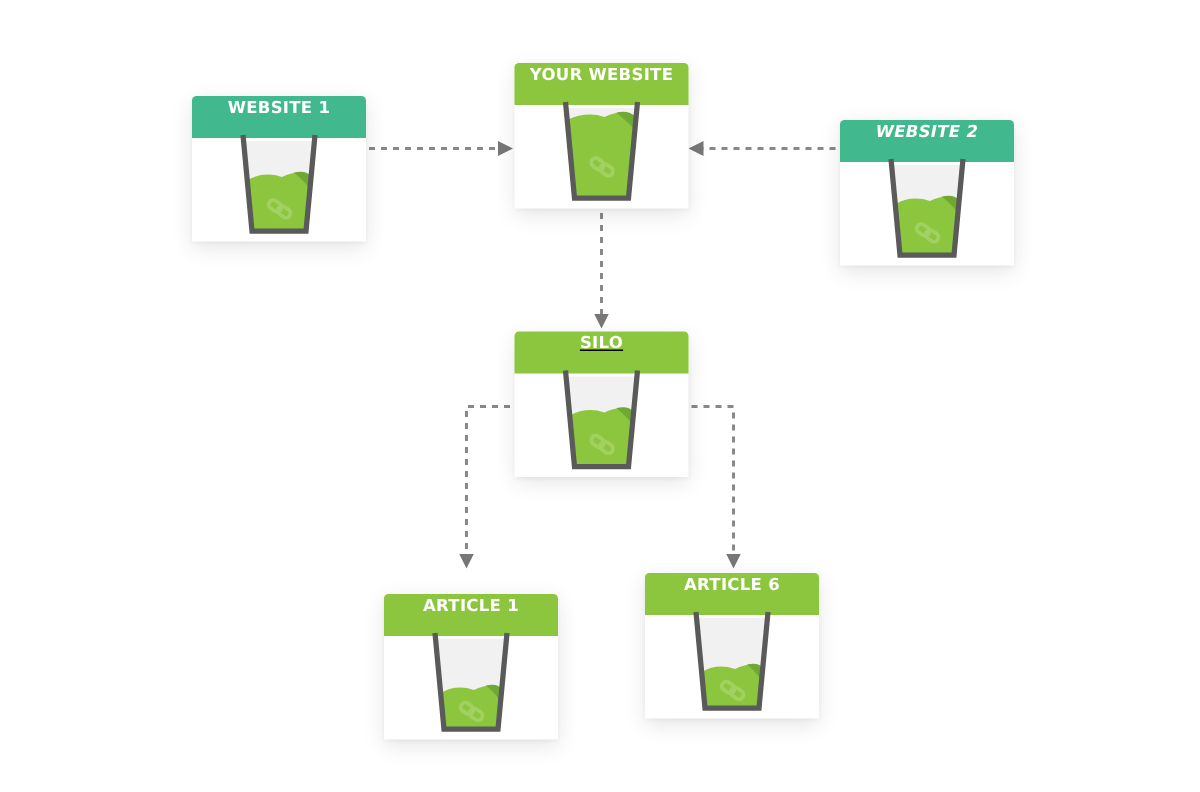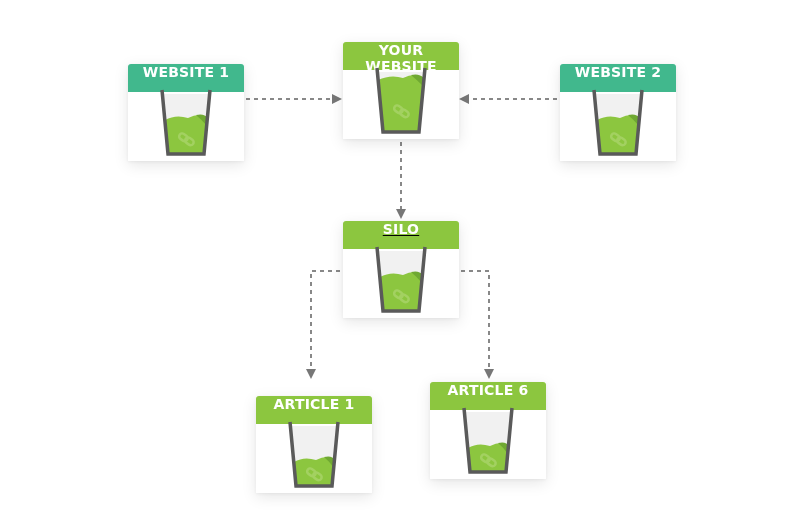--- a/index.html
+++ b/index.html
@@ -1,21 +1,21 @@
 <!DOCTYPE html>
 <html><head>
 <meta charset="utf-8">
 <style>
   html, body { margin:0; padding:0; }
   body { width:800px; height:528px; background:#ffffff; position:relative; overflow:hidden;
          font-family:"DejaVu Sans", sans-serif; }
   .card { position:absolute; width:116px; height:97px; background:#fff;
           box-shadow: 0 4px 14px rgba(0,0,0,0.10), 0 1px 3px rgba(0,0,0,0.05); }
   .hdr { height:28px; line-height:16px; text-align:center; color:#fff;
-         font-weight:bold; font-size:14px; letter-spacing:0.2px;
+         font-weight:bold; font-size:11px; letter-spacing:0.2px;
          border-radius:3px 3px 0 0; }
   .hdr.teal { background:#41b88d; }
   .hdr.lime { background:#8cc63f; }
   .glass { position:absolute; left:28px; top:20px; width:60px; height:74px; }
   svg.conn { position:absolute; left:0; top:0; pointer-events:none; }
 </style>
 </head>
 <body>
 
 <svg class="conn" width="800" height="528">
@@ -54,21 +54,21 @@
     <path d="M7,18 Q20,12 32,16 Q44,10 53,16 L48,70 L12,70 Z" fill="#8cc63f"></path>
     <path d="M40,13 Q48,11 53,16 L52,24 Q46,18 40,13 Z" fill="#6fa832"></path>
     <path d="M6,6 L12,70 L48,70 L54,6" fill="none" stroke="#5a5a5a" stroke-width="3.5"></path>
     <g stroke="#a9d46a" stroke-width="2.5" fill="none" opacity="0.8">
         <rect x="23" y="44" width="9" height="6" rx="3" transform="rotate(35 27 47)"></rect>
         <rect x="29" y="48" width="9" height="6" rx="3" transform="rotate(35 33 51)"></rect>
       </g>
   </svg>
 </div>
 
-<div class="card" style="left:560px;top:64px;">
+<div class="card" style="left:560px;top:80px;font-style:italic;">
   <div class="hdr teal">WEBSITE 2</div>
   <svg class="glass" viewBox="0 0 60 74">
     <path d="M6,10 L54,10 L48,70 L12,70 Z" fill="#f1f1f1"></path>
     <path d="M9,36 Q20,30 32,34 Q44,28 52,34 L48,70 L12,70 Z" fill="#8cc63f"></path>
     <path d="M40,31 Q48,29 52,34 L51,42 Q46,36 40,31 Z" fill="#6fa832"></path>
     <path d="M6,6 L12,70 L48,70 L54,6" fill="none" stroke="#5a5a5a" stroke-width="3.5"></path>
     <g stroke="#a9d46a" stroke-width="2.5" fill="none" opacity="0.8">
         <rect x="23" y="50" width="9" height="6" rx="3" transform="rotate(35 27 53)"></rect>
         <rect x="29" y="54" width="9" height="6" rx="3" transform="rotate(35 33 57)"></rect>
       </g>

